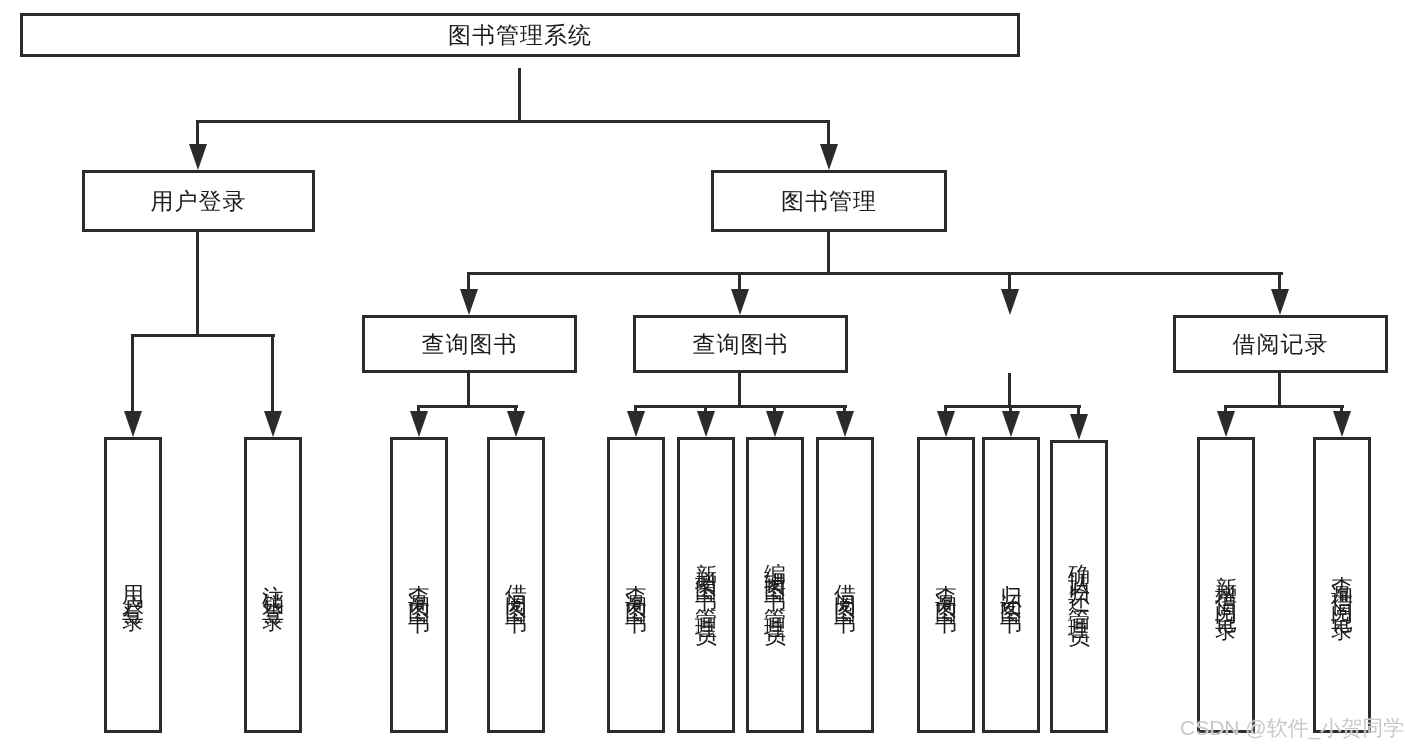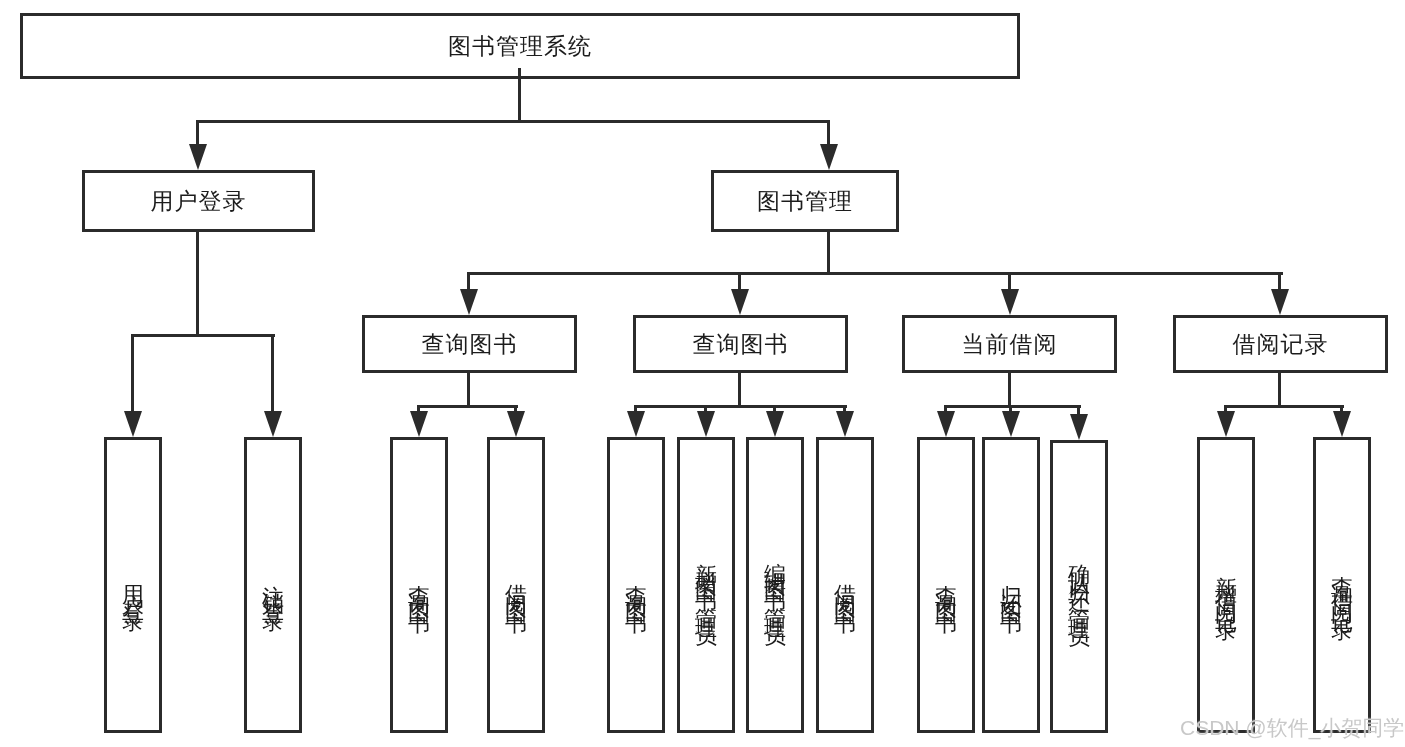--- a/index.html
+++ b/index.html
@@ -43,39 +43,36 @@
     text-shadow:0 0 2px rgba(255,255,255,0.9);
     z-index:6;
     white-space:nowrap;
   }
 </style>
 </head>
 <body>
 
 <div class="stage">
 
-  <div class="node hnode" style="left:20px;top:13px;width:1000px;height:66px;">
+  <div class="node hnode" style="left:20px;top:13px;width:1000px;height:44px;">
     <span>图书管理系统</span>
   </div>
 
   <div class="node hnode" style="left:82px;top:170px;width:233px;height:62px;">
     <span>用户登录</span>
   </div>
-  <div class="node hnode" style="left:711px;top:170px;width:188px;height:62px;font-family:Liberation Serif, serif;">
+  <div class="node hnode" style="left:711px;top:170px;width:236px;height:62px;font-family:Liberation Serif, serif;">
     <span>图书管理</span>
   </div>
 
   <div class="node hnode" style="left:362px;top:315px;width:215px;height:58px;">
     <span>查询图书</span>
   </div>
   <div class="node hnode" style="left:633px;top:315px;width:215px;height:58px;">
     <span>查询图书</span>
-  </div>
-  <div class="node hnode" style="left:902px;top:315px;width:215px;height:58px;">
-    <span>当前借阅</span>
   </div>
   <div class="node hnode" style="left:1173px;top:315px;width:215px;height:58px;">
     <span>借阅记录</span>
   </div>
 
   <div class="node vnode" style="left:104px;top:437px;width:58px;height:296px;">
     <span class="vtext">用户登录</span>
   </div>
   <div class="node vnode" style="left:244px;top:437px;width:58px;height:296px;">
     <span class="vtext">注销登录</span>

